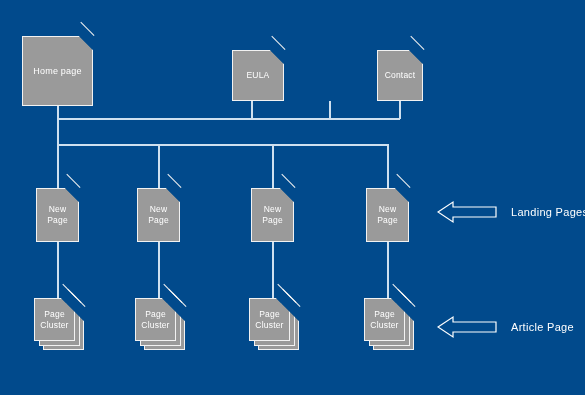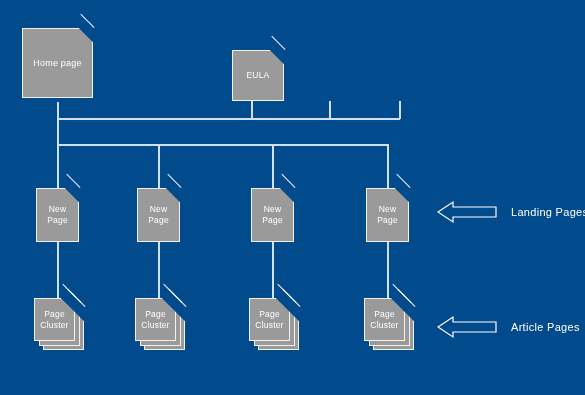--- a/index.html
+++ b/index.html
@@ -130,33 +130,38 @@
   <div class="line-v" style="left:57px; top:144px; height:44px;"></div>
   <div class="line-v" style="left:158px; top:144px; height:44px;"></div>
   <div class="line-v" style="left:272px; top:144px; height:44px;"></div>
   <div class="line-v" style="left:387px; top:144px; height:44px;"></div>
 
   <div class="line-v" style="left:57px; top:242px; height:56px;"></div>
   <div class="line-v" style="left:158px; top:242px; height:56px;"></div>
   <div class="line-v" style="left:272px; top:242px; height:56px;"></div>
   <div class="line-v" style="left:387px; top:242px; height:56px;"></div>
 
-  <div class="node" style="left:22px; top:28px; width:71px; height:70px;">
+  <div class="node" style="left:22px; top:36px; width:71px; height:70px;">
     <div class="sheet"></div>
     <div class="fold"></div>
     <div class="node-label big">Home page</div>
   </div>
 
   <div class="node" style="left:232px; top:50px; width:52px; height:51px;">
     <div class="sheet"></div>
     <div class="fold"></div>
     <div class="node-label">EULA</div>
   </div>
 
 
+  <div class="node" style="left:377px; top:50px; width:46px; height:51px;">
+    <div class="sheet"></div>
+    <div class="fold"></div>
+    <div class="node-label">Contact</div>
+  </div>
 
   <div class="node" style="left:36px; top:188px; width:43px; height:54px;">
     <div class="sheet"></div>
     <div class="fold"></div>
     <div class="node-label">New
 Page</div>
   </div>
   <div class="node" style="left:137px; top:188px; width:43px; height:54px;">
     <div class="sheet"></div>
     <div class="fold"></div>
@@ -224,16 +229,16 @@
     <svg width="60" height="26" viewBox="0 0 60 26">
       <polygon points="1,13 16,3 16,8 59,8 59,18 16,18 16,23" fill="none" stroke="#ffffff" stroke-width="1.2" stroke-linejoin="miter"></polygon>
     </svg>
     <span class="annot-label">Landing Pages</span>
   </div>
 
   <div class="annot" style="left:437px; top:314px;">
     <svg width="60" height="26" viewBox="0 0 60 26">
       <polygon points="1,13 16,3 16,8 59,8 59,18 16,18 16,23" fill="none" stroke="#ffffff" stroke-width="1.2" stroke-linejoin="miter"></polygon>
     </svg>
-    <span class="annot-label">Article Pages</span>
+    <span class="annot-label">Article Page</span>
   </div>
 
 </div>
 
 </body></html>

